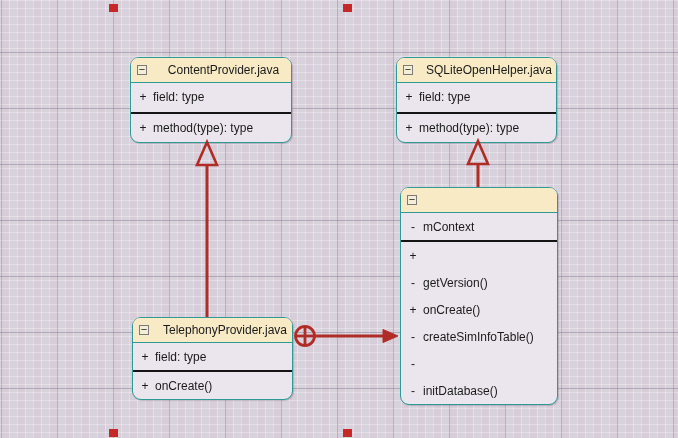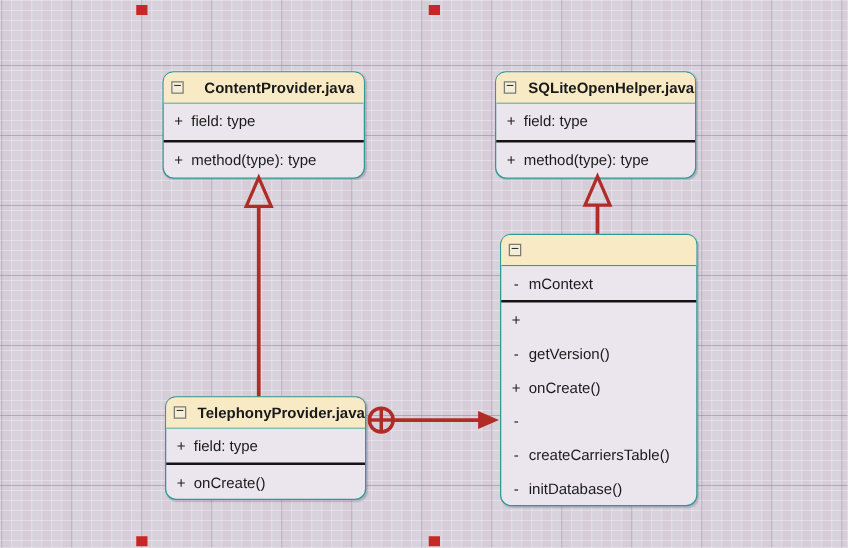--- a/index.html
+++ b/index.html
@@ -31,21 +31,21 @@
     border-bottom:1.6px solid var(--teal);
     position:relative;display:flex;align-items:center;justify-content:center;
     border-radius:7px 7px 0 0;
   }
   .collapse-icon{
     position:absolute;left:6px;top:50%;transform:translateY(-50%);
     width:10px;height:10px;box-sizing:border-box;
     border:1px solid #7a7a7a;background:#f4eed6;color:#222;
     font-size:11px;line-height:7px;text-align:center;overflow:hidden;
   }
-  .uml-title{font-weight:bold;font-size:12px;color:var(--text);white-space:nowrap;margin-left:25px;}
+  .uml-title{font-weight:normal;font-size:12px;color:var(--text);white-space:nowrap;margin-left:25px;}
   .member-row{
     flex:1 1 0;display:flex;align-items:center;padding-left:8px;
     font-size:12px;color:var(--text);white-space:nowrap;
   }
   .member-sign{display:inline-block;width:8px;text-align:center;margin-right:6px;}
   .section-divider{flex:0 0 2px;background:#141414;}
   #relations{position:absolute;left:0;top:0;width:678px;height:438px;pointer-events:none;}
   .handle{position:absolute;width:9px;height:8px;background:var(--handle);}
 </style>
 </head>
@@ -97,24 +97,24 @@
       <div class="member-row">
         <span class="member-sign">-</span>
         <span class="member-text">getVersion()</span>
       </div>
       <div class="member-row">
         <span class="member-sign">+</span>
         <span class="member-text">onCreate()</span>
       </div>
       <div class="member-row">
         <span class="member-sign">-</span>
+        <span class="member-text">createSimInfoTable()</span>
       </div>
       <div class="member-row">
         <span class="member-sign">-</span>
-        <span class="member-text">createCarriersTable()</span>
       </div>
       <div class="member-row">
         <span class="member-sign">-</span>
         <span class="member-text">initDatabase()</span>
       </div>
     </div>
     <div class="uml-class" style="left: 132px; top: 317px; width: 161px; height: 83px;">
       <div class="uml-header">
         <span class="collapse-icon">−</span>
         <span class="uml-title">TelephonyProvider.java</span>

